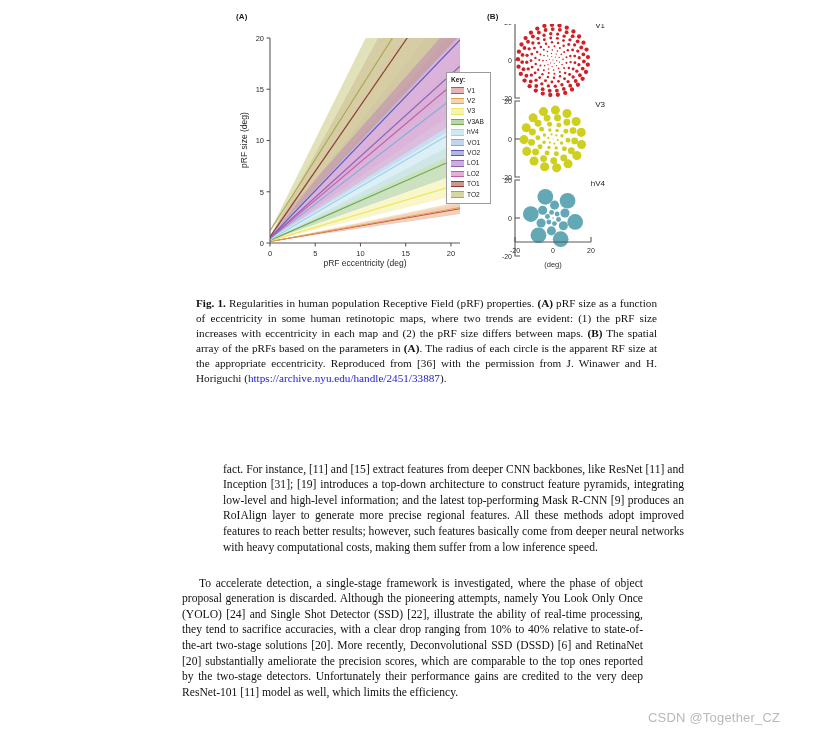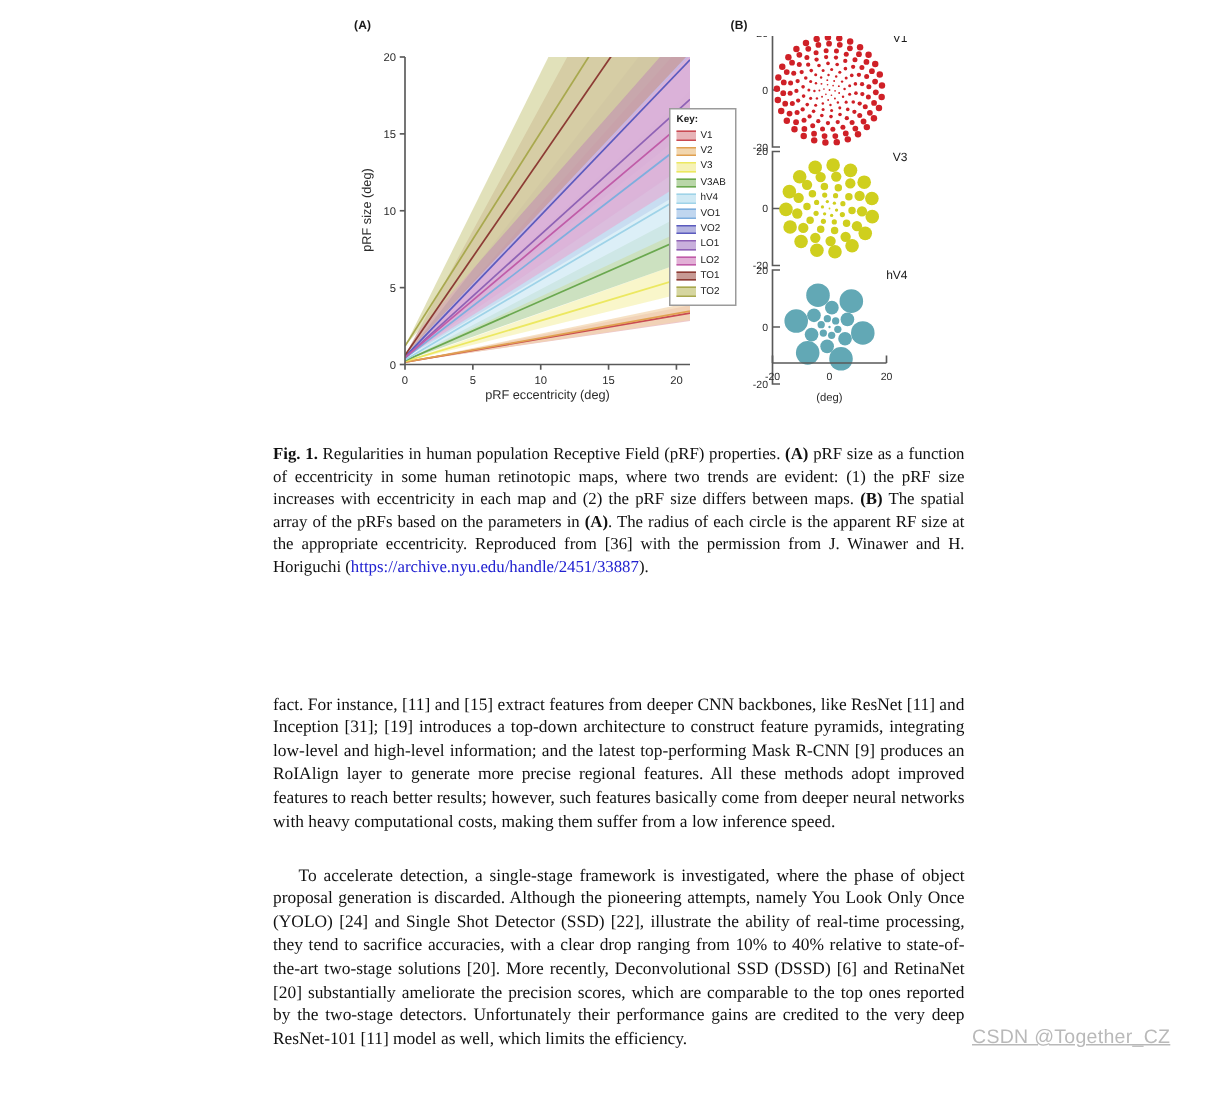--- a/index.html
+++ b/index.html
@@ -117,21 +117,21 @@
   }
   .b-axis-title {
     font-family: "Liberation Sans", sans-serif;
     font-size: 7.5px;
     fill: #2b2b2b;
   }
 
   
   #caption {
     position: absolute;
-    left: 182px;
+    left: 196px;
     top: 296px;
     width: 461px;
     font-family: "Liberation Serif", serif;
     font-size: 11.2px;
     line-height: 15.1px;
     color: #111111;
     text-align: justify;
     text-justify: inter-word;
   }
   #caption b { font-weight: bold; }
@@ -141,34 +141,33 @@
     position: absolute;
     left: 182px;
     width: 461px;
     font-family: "Liberation Serif", serif;
     font-size: 11.6px;
     line-height: 15.6px;
     color: #111111;
     text-align: justify;
     text-justify: inter-word;
   }
-  #para1 { top: 450px; }
+  #para1 { top: 450px; margin-left: 41px; }
   #para2 { top: 564px; }
   .indent { display: inline-block; width: 17px; }
 
   #watermark {
     position: absolute;
     left: 648px;
-    top: 683px;
+    top: 710px;
     font-family: "Liberation Sans", sans-serif;
     font-size: 13px;
     color: #b9b9b9;
     letter-spacing: 0.2px;
     white-space: nowrap;
-    text-decoration: underline;
   }
 </style>
 </head>
 <body>
 
 <div id="figure-area">
 
   <div class="panel-tag" id="panelA-tag">(A)</div>
   <div class="panel-tag" id="panelB-tag">(B)</div>
 

